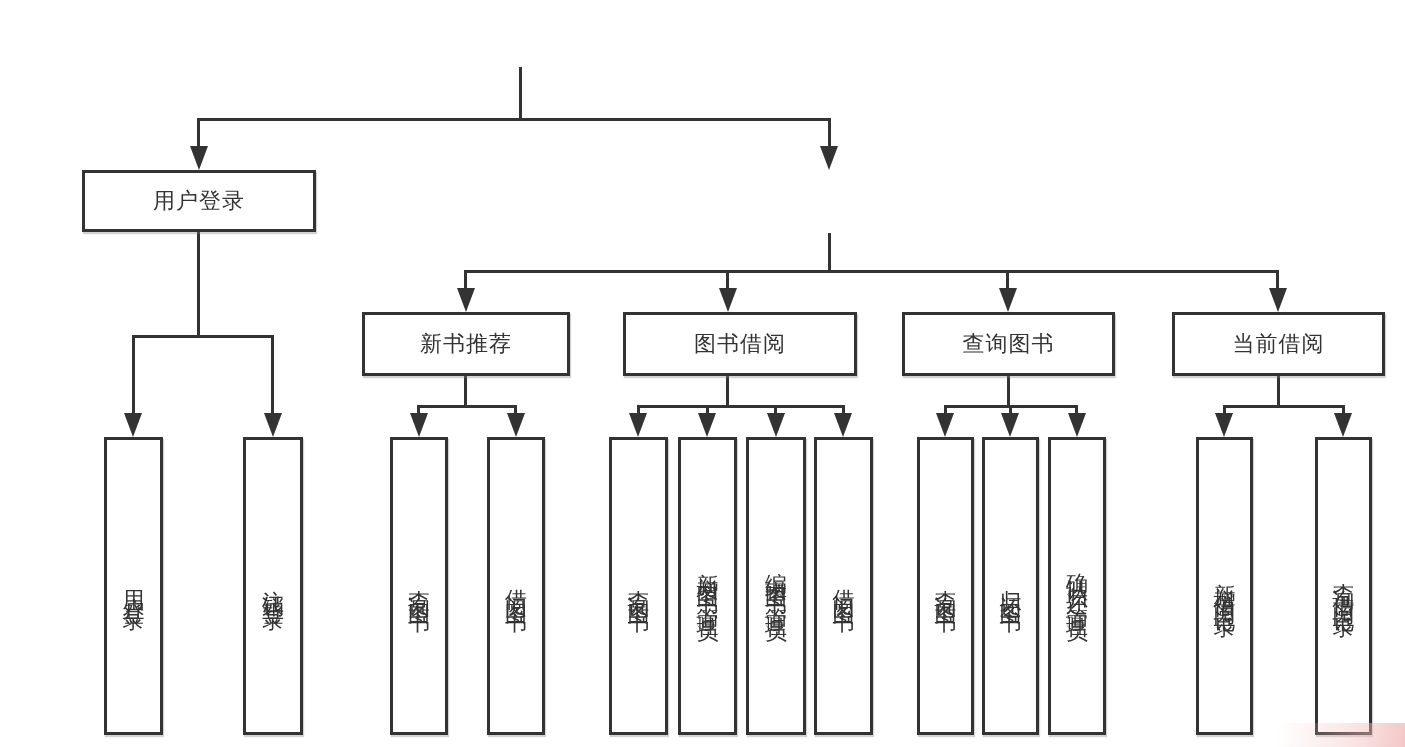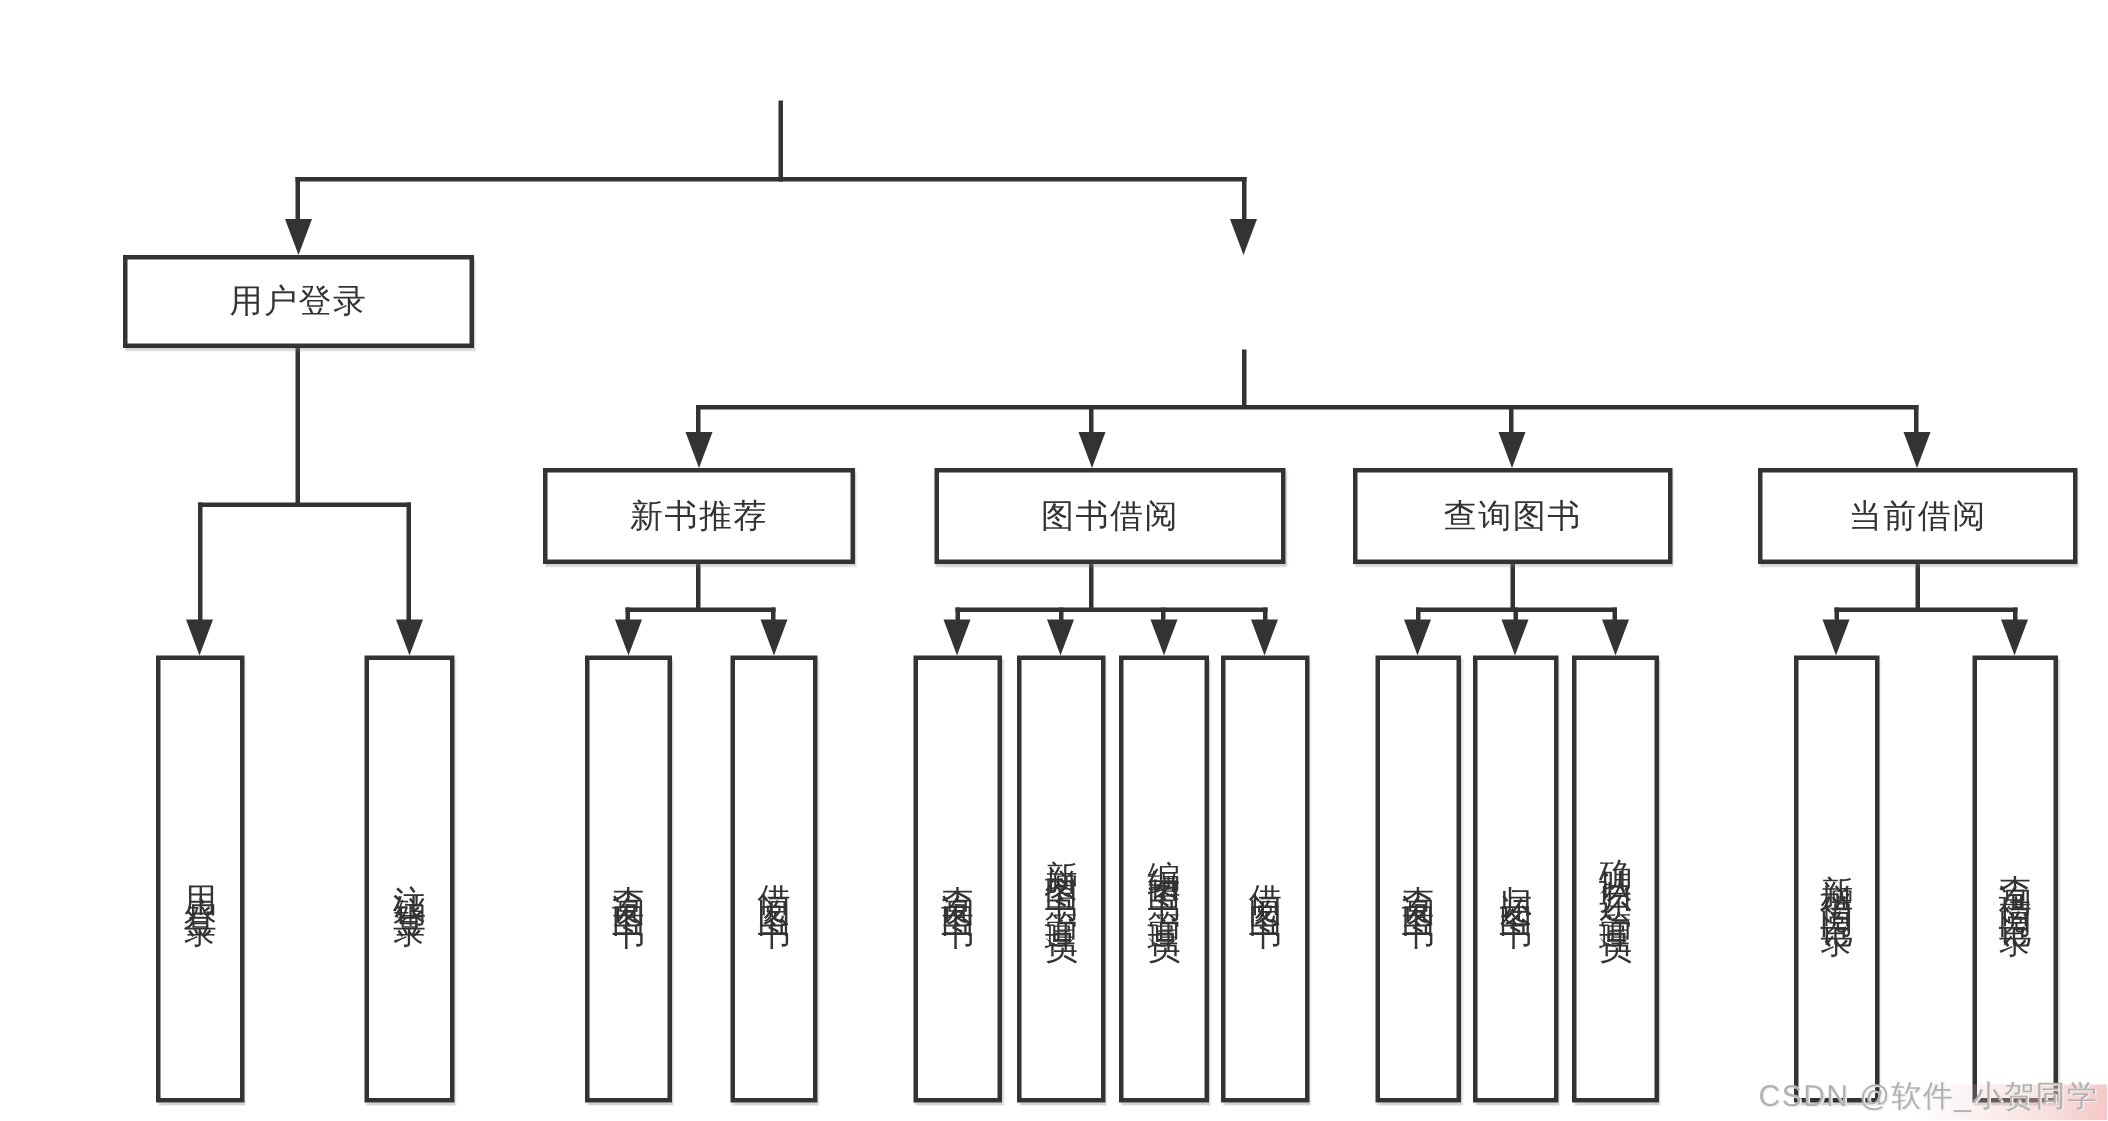--- a/index.html
+++ b/index.html
@@ -183,15 +183,14 @@
   </div>
 
   <div class="box v" style="left:1196px;top:437px;width:57px;height:298px">
     <span>新增借阅记录</span>
   </div>
   <div class="box v" style="left:1315px;top:437px;width:57px;height:298px">
     <span>查询借阅记录</span>
   </div>
 
   <div id="pink-corner"></div>
-  <div id="watermark">CSDN @软件_小贺同学</div>
 
 </div>
 
 </body></html>

